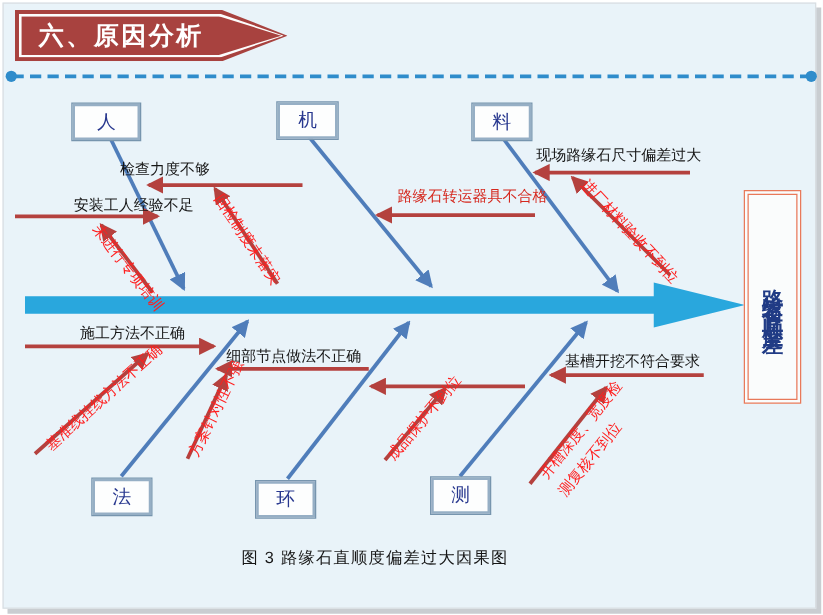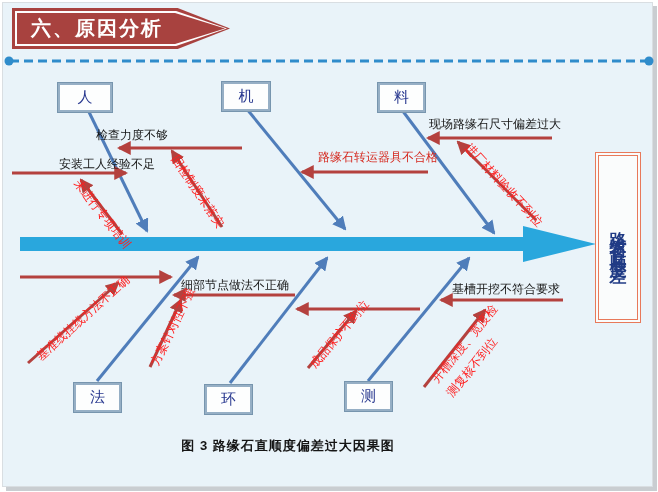--- a/index.html
+++ b/index.html
@@ -21,22 +21,22 @@
   
   .effectbox{position:absolute;left:595px;top:152px;width:46px;height:171px;background:#FAFCFC;
              border:1px solid #E8795A;padding:2px;box-sizing:border-box;}
   .effect-inner{width:100%;height:100%;border:1px solid #E8795A;box-sizing:border-box;
                 display:flex;align-items:center;justify-content:center;}
   .effect-text{writing-mode:vertical-rl;color:#203B85;font-weight:bold;font-size:17px;letter-spacing:6px;white-space:nowrap;}
   
   .lbl{position:absolute;font-size:12px;color:#161616;white-space:nowrap;}
   .lbl.redlbl{color:#D5281E;}
   .rot{position:absolute;font-size:12px;color:#FF1F1F;white-space:nowrap;transform-origin:0 0;}
-  .caption{position:absolute;left:138px;top:437px;width:300px;text-align:center;
-           font-size:13px;font-weight:700;color:#151515;letter-spacing:1px;}
+  .caption{position:absolute;left:150px;top:437px;width:300px;text-align:center;
+           font-size:13px;font-weight:400;color:#151515;letter-spacing:1px;}
 </style>
 </head>
 <body>
 
 <div class="stage">
   <div class="slide-bg"></div>
 
   <svg class="layer" width="658" height="492" viewBox="0 0 658 492">
     <defs>
       <marker id="mred" viewBox="0 0 10 10" refX="8.5" refY="5" markerWidth="4.6" markerHeight="4.6" orient="auto-start-reverse">
@@ -108,20 +108,21 @@
   <div class="effectbox">
     <div class="effect-inner">
       <span class="effect-text">路缘石直顺度差</span>
     </div>
   </div>
 
   <div class="lbl" style="left:96px;top:127px;">检查力度不够</div>
   <div class="lbl" style="left:27px;top:156px;margin-left:32px;">安装工人经验不足</div>
   <div class="lbl redlbl" style="left:294px;top:149px;margin-left:24px;">路缘石转运器具不合格</div>
   <div class="lbl" style="left:429px;top:116px;">现场路缘石尺寸偏差过大</div>
+  <div class="lbl" style="left:64px;top:258px;">施工方法不正确</div>
   <div class="lbl" style="left:181px;top:277px;text-align:center;">细部节点做法不正确</div>
   <div class="lbl" style="left:452px;top:281px;">基槽开挖不符合要求</div>
 
   <div class="rot" style="left:181px;top:152px;transform:rotate(56deg);">回检制度未落实</div>
   <div class="rot" style="left:83px;top:176px;transform:rotate(52deg);">未进行专项培训</div>
   <div class="rot" style="left:473px;top:140px;transform:rotate(47deg);">进厂材料验收不到位</div>
   <div class="rot" style="left:33px;top:352px;transform:rotate(-42deg);">基准线挂线方法不正确</div>
   <div class="rot" style="left:147px;top:361px;transform:rotate(-64deg);">方案针对性不强</div>
   <div class="rot" style="left:306px;top:361px;transform:rotate(-50deg);">成品保护不到位</div>
   <div class="rot" style="left:428px;top:376px;transform:rotate(-51deg);">开槽深度、宽度检</div>

